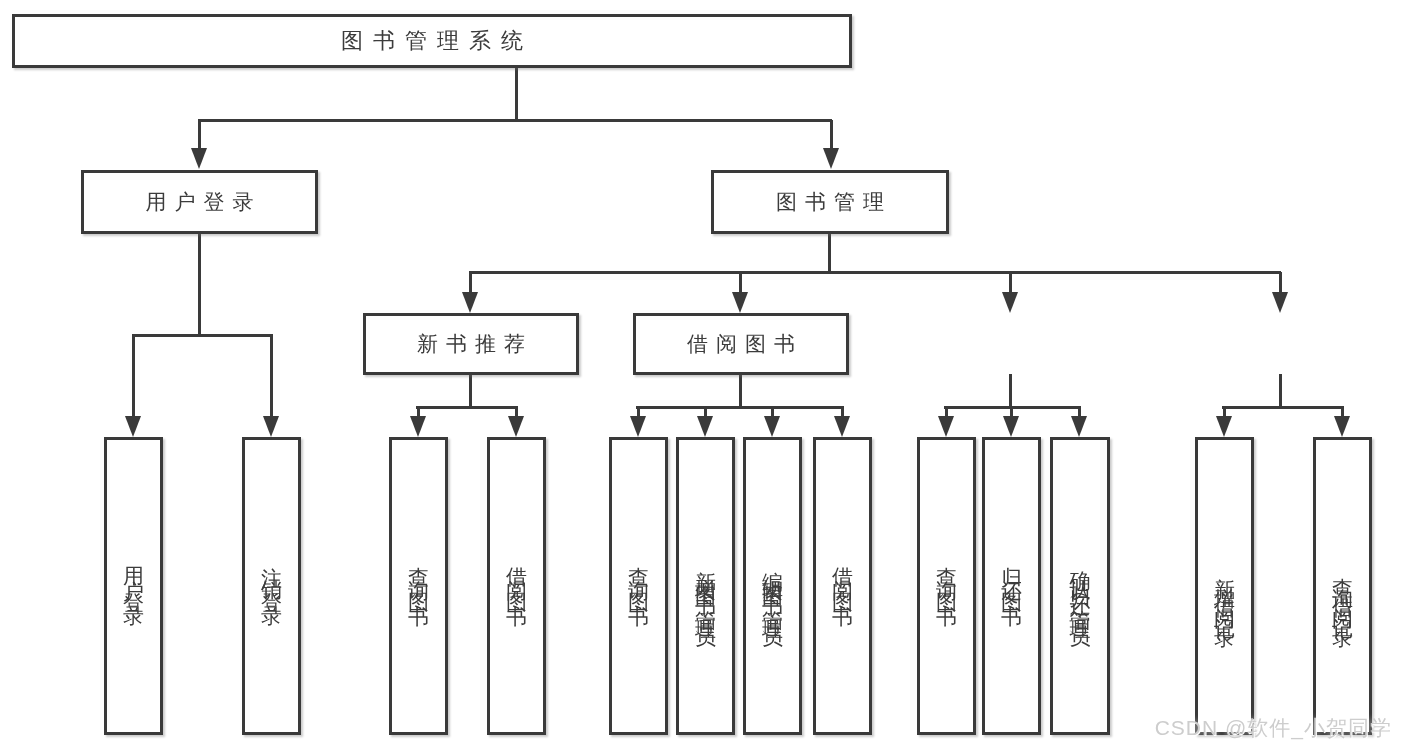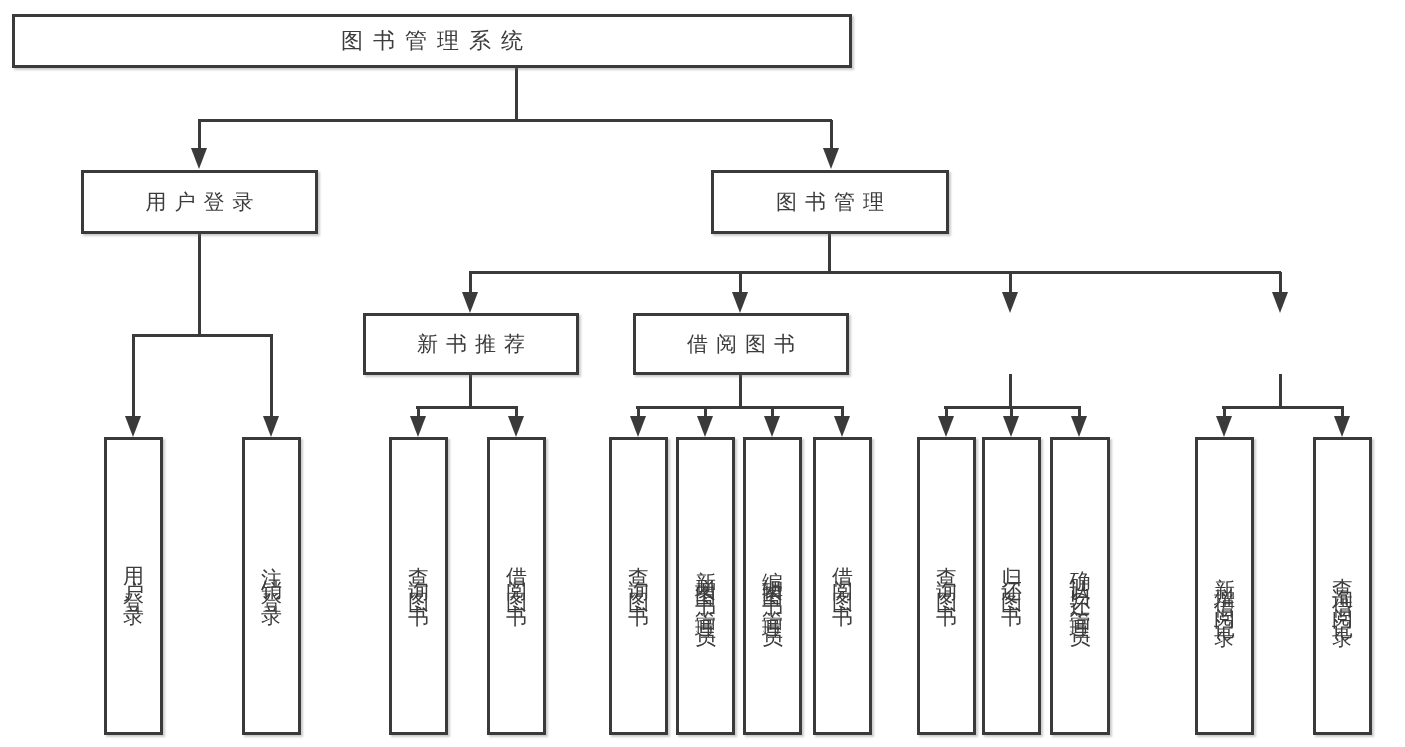--- a/index.html
+++ b/index.html
@@ -32,20 +32,21 @@
       border-top:21px solid var(--line,#3a3a3a);}
 
   .watermark{position:absolute;top:714px;right:13px;z-index:6;
       font-size:21px;letter-spacing:1px;color:var(--wm,#cdcdcd);
       text-shadow:1px 1px 0 #ffffff,0 0 6px #ffffff;white-space:nowrap;}
 </style>
 </head>
 <body>
 
 <div id="stage">
+  <div class="watermark">CSDN @软件_小贺同学</div>
 <div class="line" style="left: 515px; top: 67px; width: 3px; height: 54px;"></div>
     <div class="line" style="left: 198px; top: 233px; width: 3px; height: 104px;"></div>
     <div class="line" style="left: 828px; top: 233px; width: 3px; height: 40px;"></div>
     <div class="line" style="left: 469px; top: 374px; width: 3px; height: 34px;"></div>
     <div class="line" style="left: 739px; top: 374px; width: 3px; height: 34px;"></div>
     <div class="line" style="left: 1009px; top: 374px; width: 3px; height: 34px;"></div>
     <div class="line" style="left: 1279px; top: 374px; width: 3px; height: 34px;"></div>
     <div class="line" style="left: 198px; top: 119px; width: 634px; height: 3px;"></div>
     <div class="line" style="left: 132px; top: 334px; width: 141px; height: 3px;"></div>
     <div class="line" style="left: 469px; top: 271px; width: 812px; height: 3px;"></div>

